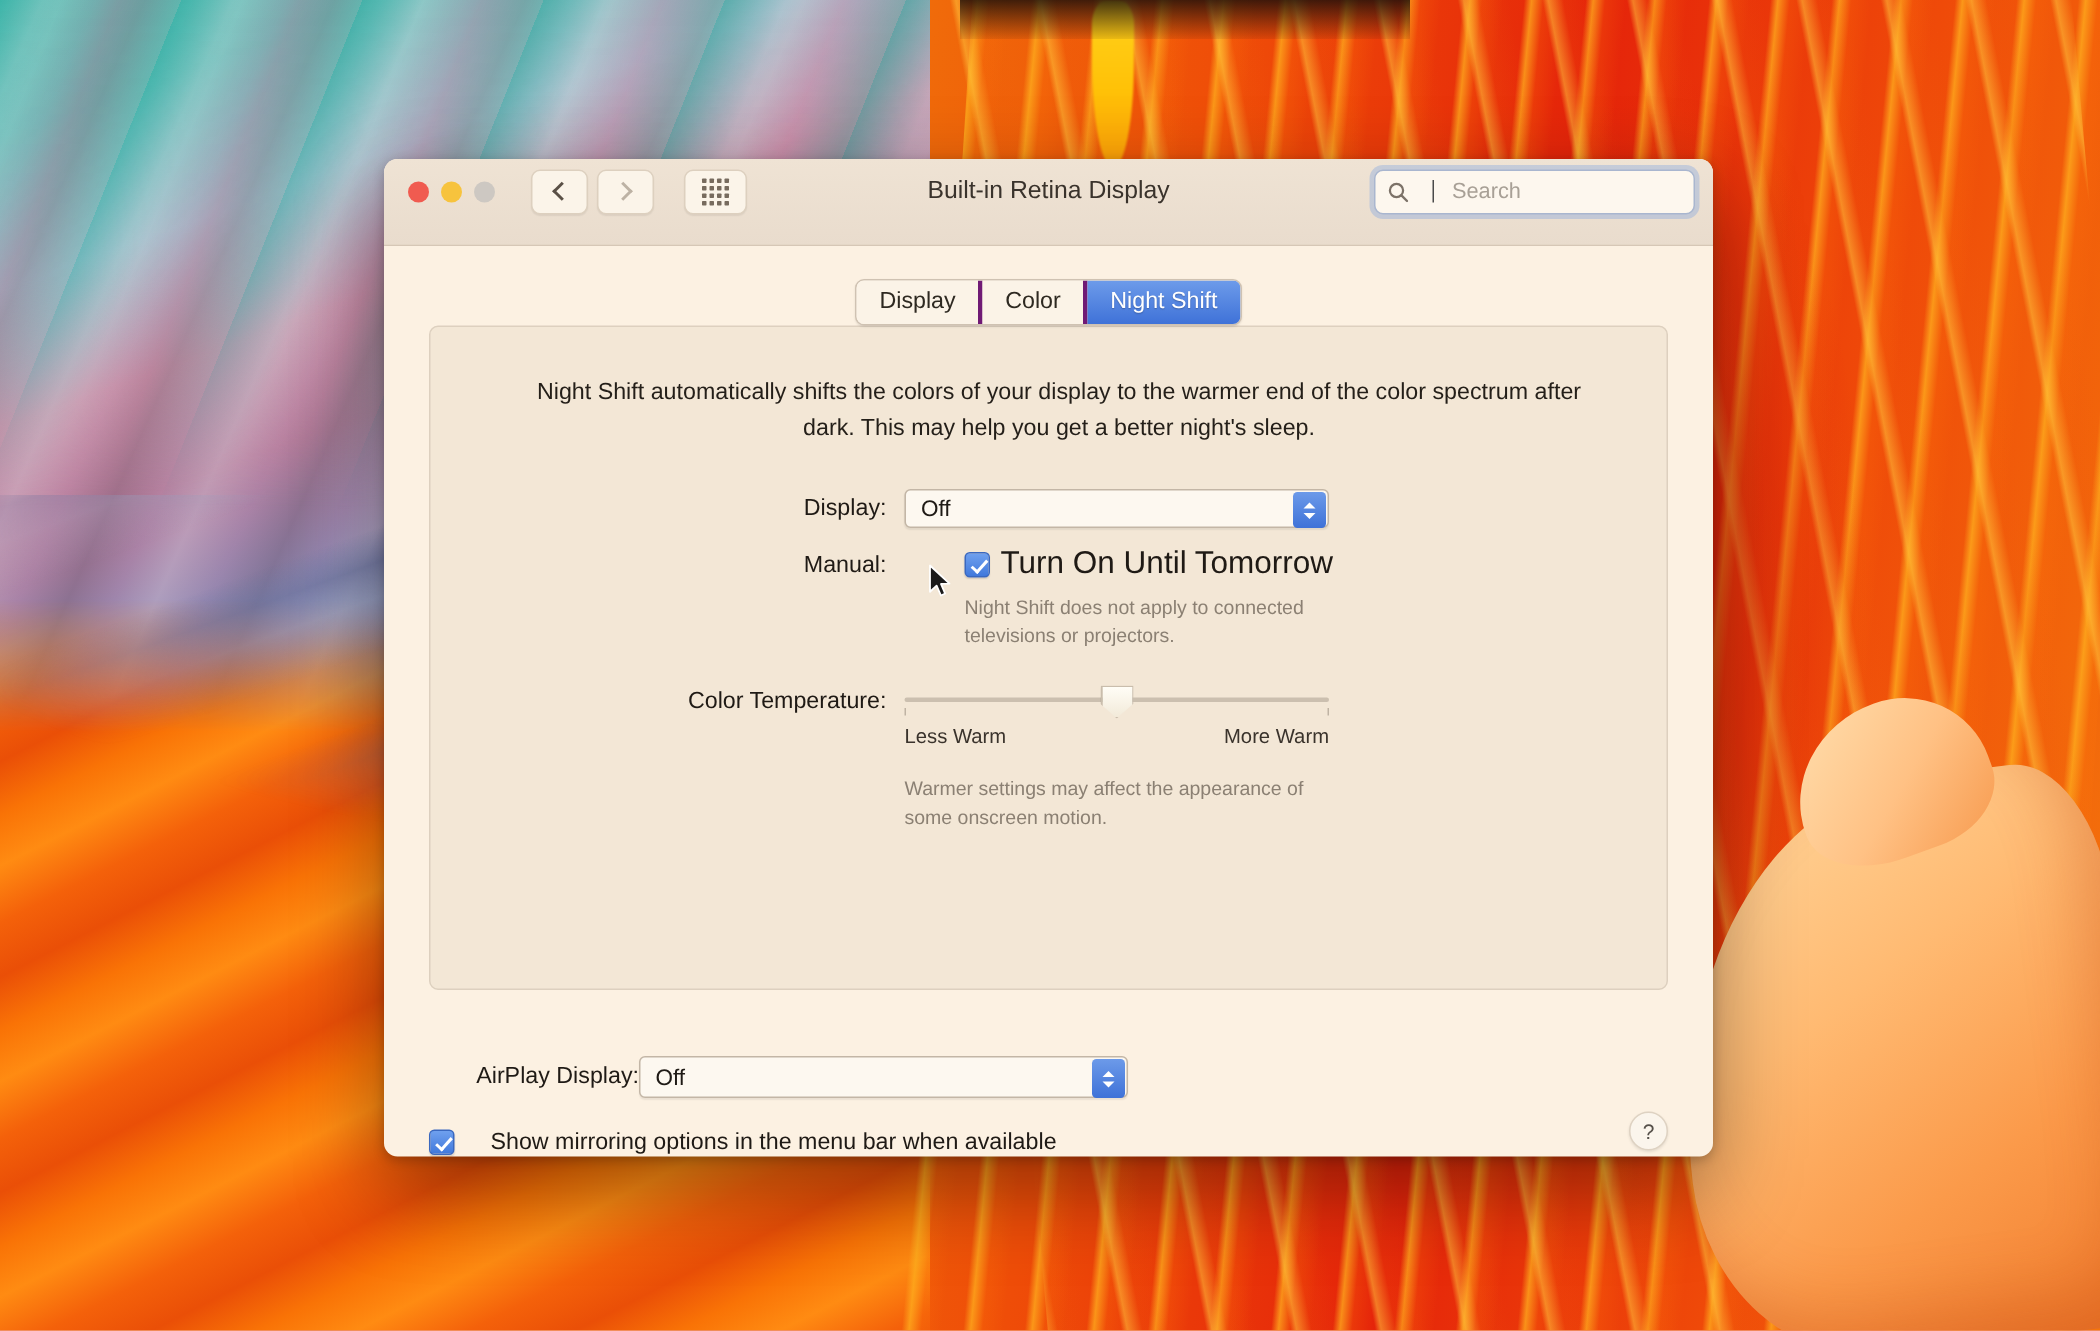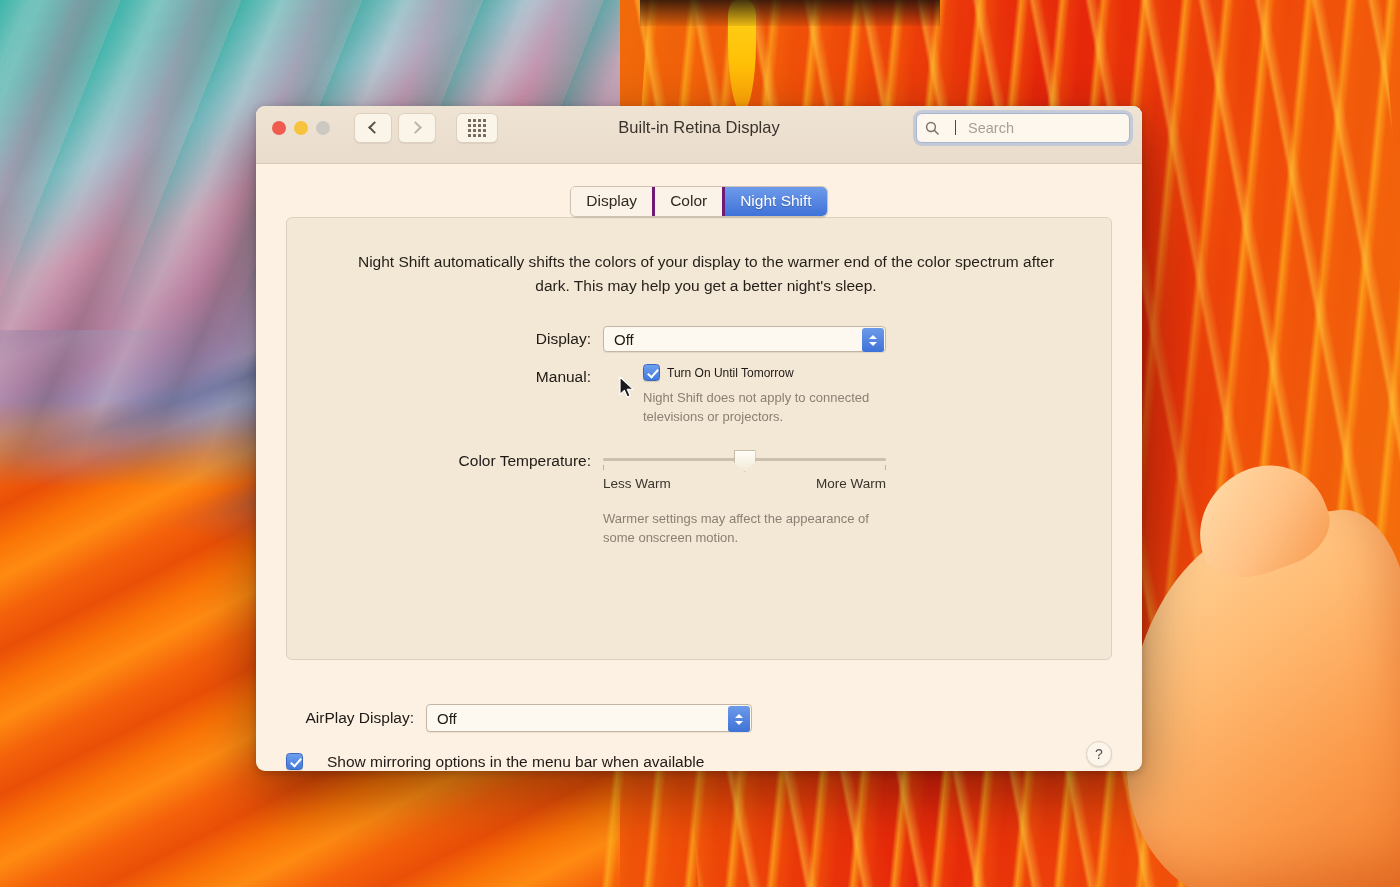--- a/index.html
+++ b/index.html
@@ -370,21 +370,21 @@
   }
   .checkbox::after {
     content: "";
     position: absolute;
     left: 5.5px; top: 2px;
     width: 4px; height: 9px;
     border: solid #ffffff;
     border-width: 0 2px 2px 0;
     transform: rotate(42deg);
   }
-  .cb-label { font-size: 12px; color: #1f1a15; }
+  .cb-label { font-size: 21px; color: #1f1a15; }
 
   .help-text {
     font-size: 13px;
     line-height: 19px;
     color: #8b8073;
     margin-top: 7px;
   }
 
   
   #temp-row { margin-top: 22px; }
@@ -428,21 +428,20 @@
   #window-footer {
     padding: 22px 30px 0 30px;
     position: relative;
   }
   #airplay-row { display: flex; align-items: center; }
   #airplay-label {
     font-size: 15.5px;
     color: #1f1a15;
     width: 140px;
     text-align: right;
-    padding-right: 12px;
   }
   #airplay-popup { width: 326px; height: 28px; }
 
   #mirror-row {
     display: flex;
     gap: 24px;
     margin-top: 21px;
   }
   #mirror-label { font-size: 15.5px; color: #1f1a15; }
 

